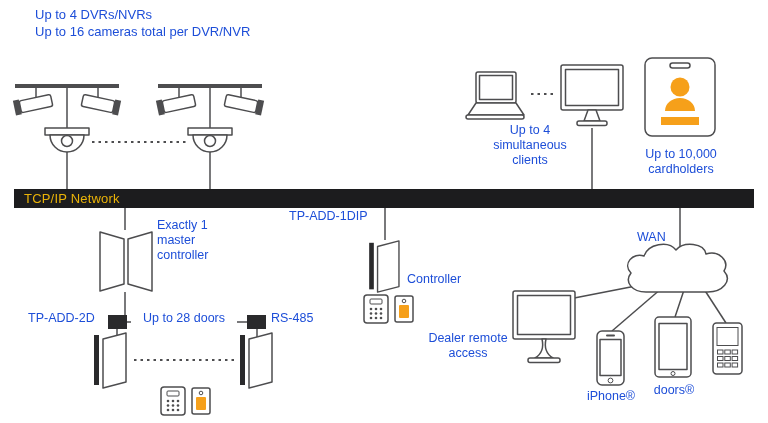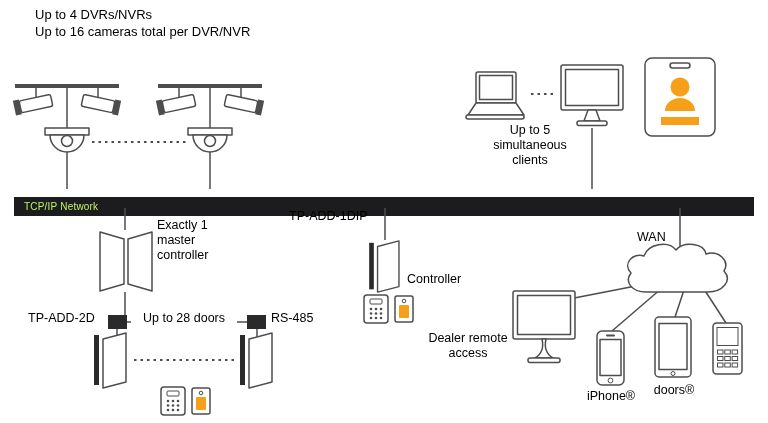--- a/index.html
+++ b/index.html
@@ -1,22 +1,22 @@
 <!DOCTYPE html>
 <html><head>
 <meta charset="utf-8">
 <style>
   *{box-sizing:border-box;margin:0;padding:0}
   body{font-family:"Liberation Sans",sans-serif;background:#fff}
   .canvas{position:relative;width:768px;height:423px;background:#fff;overflow:hidden}
   .abs{position:absolute}
-  .label{position:absolute;font-size:12.5px;color:#000000;line-height:1.18}
+  .label{position:absolute;font-size:12.5px;color:#1d4ed8;line-height:1.18}
   .center{text-align:center}
-  .netbar{position:absolute;left:14px;top:197px;width:740px;height:19px;background:#1c1c1e;color:#bef264;
-          display:flex;align-items:center;padding-left:10px;font-size:10px;letter-spacing:.2px}
+  .netbar{position:absolute;left:14px;top:189px;width:740px;height:19px;background:#1c1c1e;color:#eab308;
+          display:flex;align-items:center;padding-left:10px;font-size:13px;letter-spacing:.2px}
   svg{display:block;overflow:visible}
   .ln{stroke:#4d4d4f;stroke-width:1.5;fill:none}
   .lnD{stroke:#4d4d4f;stroke-width:2;fill:none;stroke-dasharray:2.5 4}
   .sh{stroke:#4d4d4f;stroke-width:1.5;fill:#fff;stroke-linejoin:round;stroke-linecap:round}
   .t1{stroke:#4d4d4f;stroke-width:1;fill:#fff}
   .fl{fill:#4d4d4f;stroke:none}
   .dk{fill:#2a2a2c;stroke:none}
   .or{fill:#f6a01a;stroke:none}
   .dot{fill:#4d4d4f;stroke:none}
   .mask{background:#fff;padding:0 3px}
@@ -110,32 +110,33 @@
 
   <div class="abs" style="left:560px;top:64px">
     <svg width="64" height="64" viewBox="0 0 64 64">
       <rect x="1" y="1" width="62" height="45" rx="2" class="sh"></rect>
       <rect x="5.5" y="5.5" width="53" height="36" class="sh"></rect>
       <path d="M28,46 h8 l4,11 h-16 z" class="sh"></path>
       <rect x="17" y="57" width="30" height="4.5" rx="2" class="sh"></rect>
     </svg>
   </div>
 
-  <div class="label center" style="left:478px;top:123px;width:104px">Up to 5 simultaneous clients</div>
+  <div class="label center" style="left:478px;top:123px;width:104px">Up to 4 simultaneous clients</div>
 
   <div class="abs" style="left:644px;top:57px">
     <svg width="72" height="80" viewBox="0 0 72 80">
       <rect x="1" y="1" width="70" height="78" rx="7" class="sh"></rect>
       <rect x="26" y="6" width="20" height="5" rx="2.5" class="sh"></rect>
       <circle cx="36" cy="30" r="9.5" class="or"></circle>
       <path d="M21,54 a15,13 0 0 1 30,0 z" class="or"></path>
       <rect x="17" y="60" width="38" height="8" class="or"></rect>
     </svg>
   </div>
 
+  <div class="label center" style="left:628px;top:147px;width:106px">Up to 10,000 cardholders</div>
 
   <div class="abs" style="left:98px;top:228px">
     <svg width="56" height="66" viewBox="0 0 56 66">
       <polygon points="2,4 26,11 26,56 2,63" class="sh"></polygon>
       <polygon points="54,4 30,11 30,56 54,63" class="sh"></polygon>
     </svg>
   </div>
   <div class="label" style="left:157px;top:218px;width:78px">Exactly 1 master controller</div>
 
   <div class="label" style="left:289px;top:209px">TP-ADD-1DIP</div>

